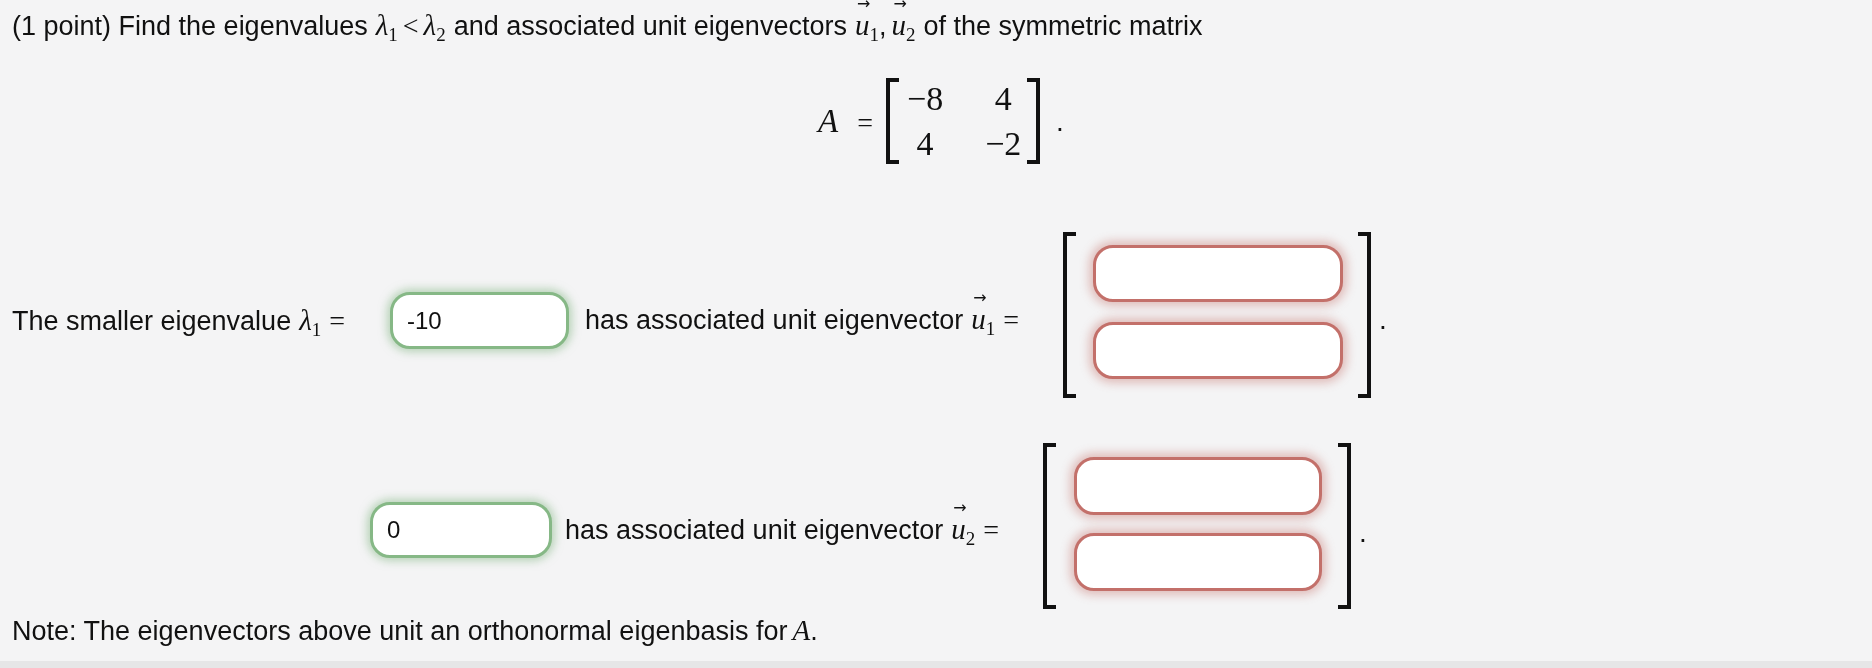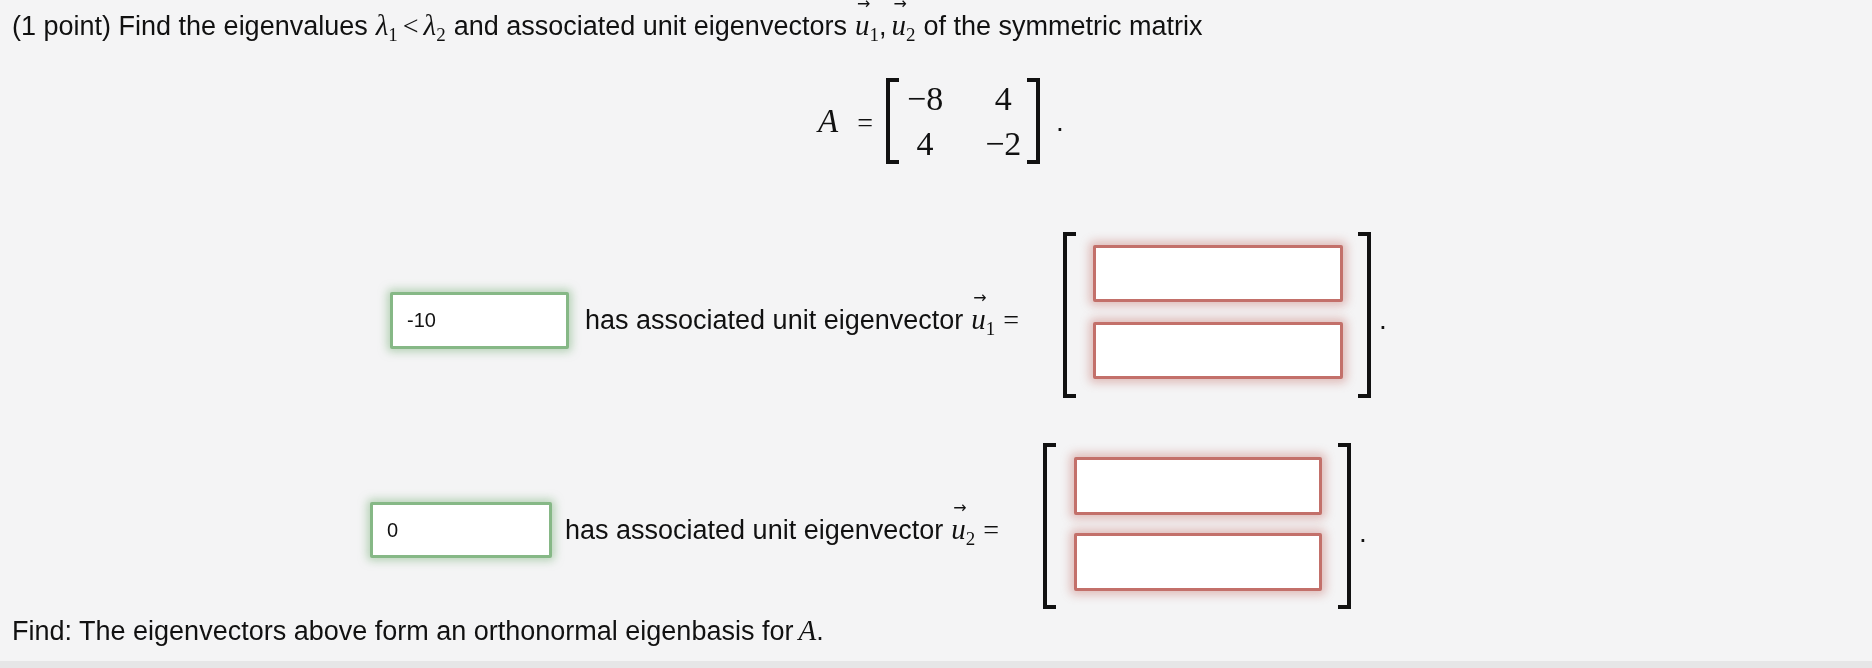--- a/index.html
+++ b/index.html
@@ -54,22 +54,22 @@
     column-gap:42px; row-gap:4px;
     padding:0 6px;
     font-family:"Liberation Serif", serif; font-size:34px; line-height:41px;
     text-align:center;
   }
   .matrix-wrap .bracket { height:86px; }
   .matrix-period { position:absolute; left:238px; top:28px; font-size:28px; }
   
   .ans {
     position:absolute; box-sizing:border-box;
-    background:#fff; border-radius:2px;
-    font-family:"Liberation Sans", sans-serif; font-size:20px; color:#111;
+    background:#fff; border-radius:20px;
+    font-family:"Liberation Sans", sans-serif; font-size:24px; color:#111;
     padding:0 14px; outline:none;
   }
   .ans.correct {
     border:3px solid #86b886;
     box-shadow:0 0 8px 3px rgba(134,184,134,0.55);
   }
   .ans.incorrect {
     border:3px solid #c3706a;
     box-shadow:0 0 10px 4px rgba(195,112,106,0.42);
   }
@@ -97,20 +97,23 @@
     <div class="matrix-grid">
       <span>−8</span>
       <span>4</span>
       <span>4</span>
       <span>−2</span>
     </div>
     <div class="bracket br" style="left:209px; top:0;"></div>
     <div class="matrix-period">.</div>
   </div>
 
+  <div class="textline" style="left:12px; top:303px;">
+    <span class="seg">The smaller eigenvalue</span><span class="seg sp-l"><span class="mi">λ</span><span class="msub">1</span></span><span class="seg mop sp-l">=</span>
+  </div>
   <input class="ans correct" style="left: 390px; top: 292px; width: 179px; height: 57px;" value="-10">
   <div class="textline" style="left:585px; top:303px;">
     <span class="seg">has associated unit eigenvector</span><span class="seg sp-l"><span class="vec"><span class="vec-arrow">→</span><span class="mi">u</span></span><span class="msub">1</span></span><span class="seg mop sp-l">=</span>
   </div>
   <div class="vec-group" style="left:1063px; top:232px; width:330px; height:170px;">
     <div class="bracket bl" style="left:0; top:0;"></div>
     <div class="vec-inputs" style="left:30px; top:13px; gap:20px;">
       <input class="ans incorrect" style="position: relative; width: 250px; height: 57px;" value="">
       <input class="ans incorrect" style="position: relative; width: 250px; height: 57px;" value="">
     </div>
@@ -126,17 +129,17 @@
     <div class="bracket bl" style="left:0; top:0;"></div>
     <div class="vec-inputs" style="left:31px; top:14px; gap:18px;">
       <input class="ans incorrect" style="position: relative; width: 248px; height: 58px;" value="">
       <input class="ans incorrect" style="position: relative; width: 248px; height: 58px;" value="">
     </div>
     <div class="bracket br" style="left:295px; top:0;"></div>
     <div class="vec-period" style="left:316px; top:74px;">.</div>
   </div>
 
   <div class="textline" style="left:12px; top:613px;">
-    <span class="seg">Find: The eigenvectors above form an orthonormal eigenbasis for</span><span class="seg mi sp-l-sm">A</span><span class="seg">.</span>
+    <span class="seg">Note: The eigenvectors above unit an orthonormal eigenbasis for</span><span class="seg mi sp-l-sm">A</span><span class="seg">.</span>
   </div>
 
   <div class="footer-strip"></div>
 </div>
 
 </body></html>

